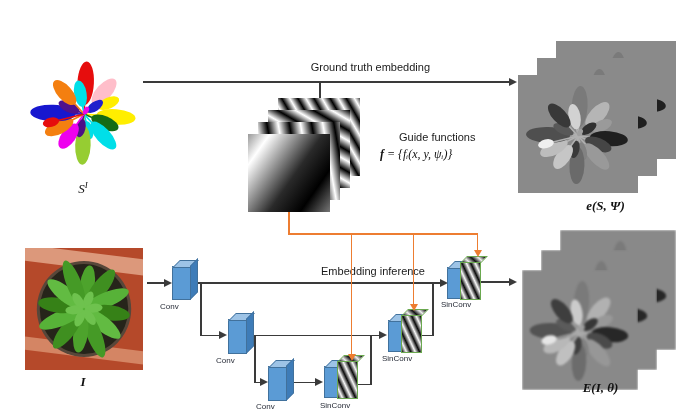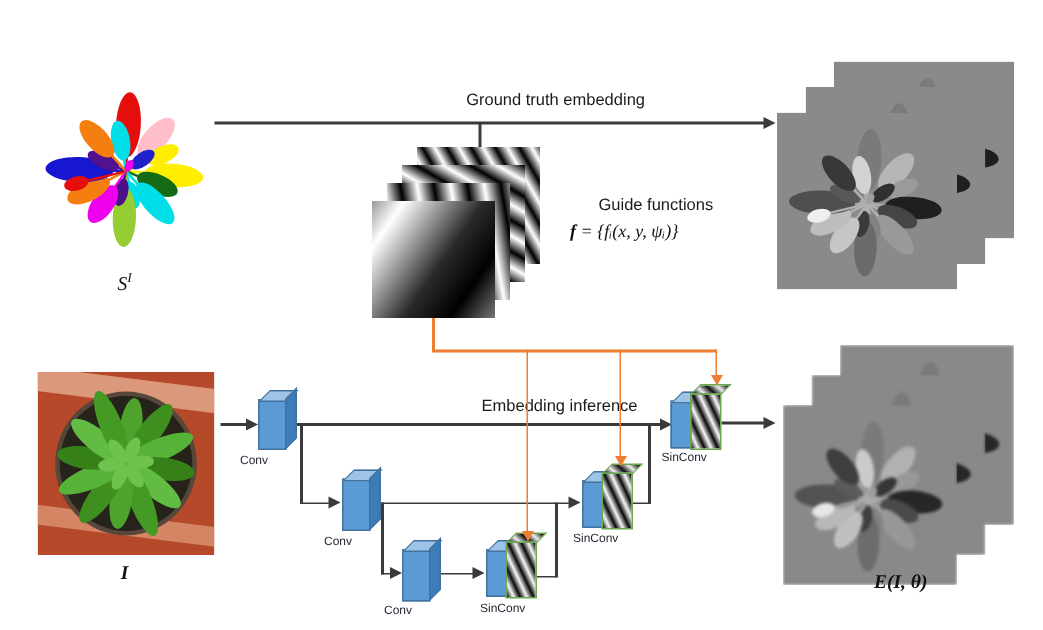--- a/index.html
+++ b/index.html
@@ -227,20 +227,21 @@
         <line x1="60" y1="62" x2="60" y2="29" stroke="#b0b0b0" stroke-width="1.6" transform="rotate(256 60 62)"></line>
         <ellipse cx="60" cy="29" rx="4.5" ry="8" fill="#efefef" transform="rotate(256 60 62)"></ellipse>
         <line x1="60" y1="62" x2="60" y2="46" stroke="#b0b0b0" stroke-width="1.6" transform="rotate(295 60 62)"></line>
         <ellipse cx="60" cy="46" rx="5" ry="11" fill="#585858" transform="rotate(295 60 62)"></ellipse>
         <line x1="60" y1="62" x2="60" y2="34" stroke="#b0b0b0" stroke-width="1.6" transform="rotate(318 60 62)"></line>
         <ellipse cx="60" cy="34" rx="7" ry="15" fill="#383838" transform="rotate(318 60 62)"></ellipse>
         <line x1="60" y1="62" x2="60" y2="58" stroke="#b0b0b0" stroke-width="1.6" transform="rotate(30 60 62)"></line>
         <ellipse cx="60" cy="58" rx="2.5" ry="4" fill="#a0a0a0" transform="rotate(30 60 62)"></ellipse>
       </svg>
     </div>
+  <div class="lbl-math bold" style="left:558px;top:198px;width:95px;">e(S, Ψ)</div>
 
   <div class="layer" style="left:25px;top:248px;width:118px;height:122px;">
       <svg viewBox="0 0 120 122" width="100%" height="100%" preserveAspectRatio="none">
         <rect x="0" y="0" width="120" height="122" fill="#b5492a"></rect>
         <rect x="-12" y="4" width="150" height="16" fill="#e0a184" transform="rotate(7 60 12)" opacity="0.9"></rect>
         <rect x="-12" y="96" width="150" height="13" fill="#d98f6f" transform="rotate(7 60 100)" opacity="0.85"></rect>
         <circle cx="60" cy="61" r="48" fill="#57473a"></circle>
         <circle cx="60" cy="61" r="45" fill="#26241a"></circle>
         <ellipse cx="60" cy="37" rx="7.5" ry="20" fill="#4da32c" transform="rotate(8 60 61)"></ellipse>
         <ellipse cx="60" cy="34" rx="7.5" ry="22.5" fill="#3f8f20" transform="rotate(38 60 61)"></ellipse>

